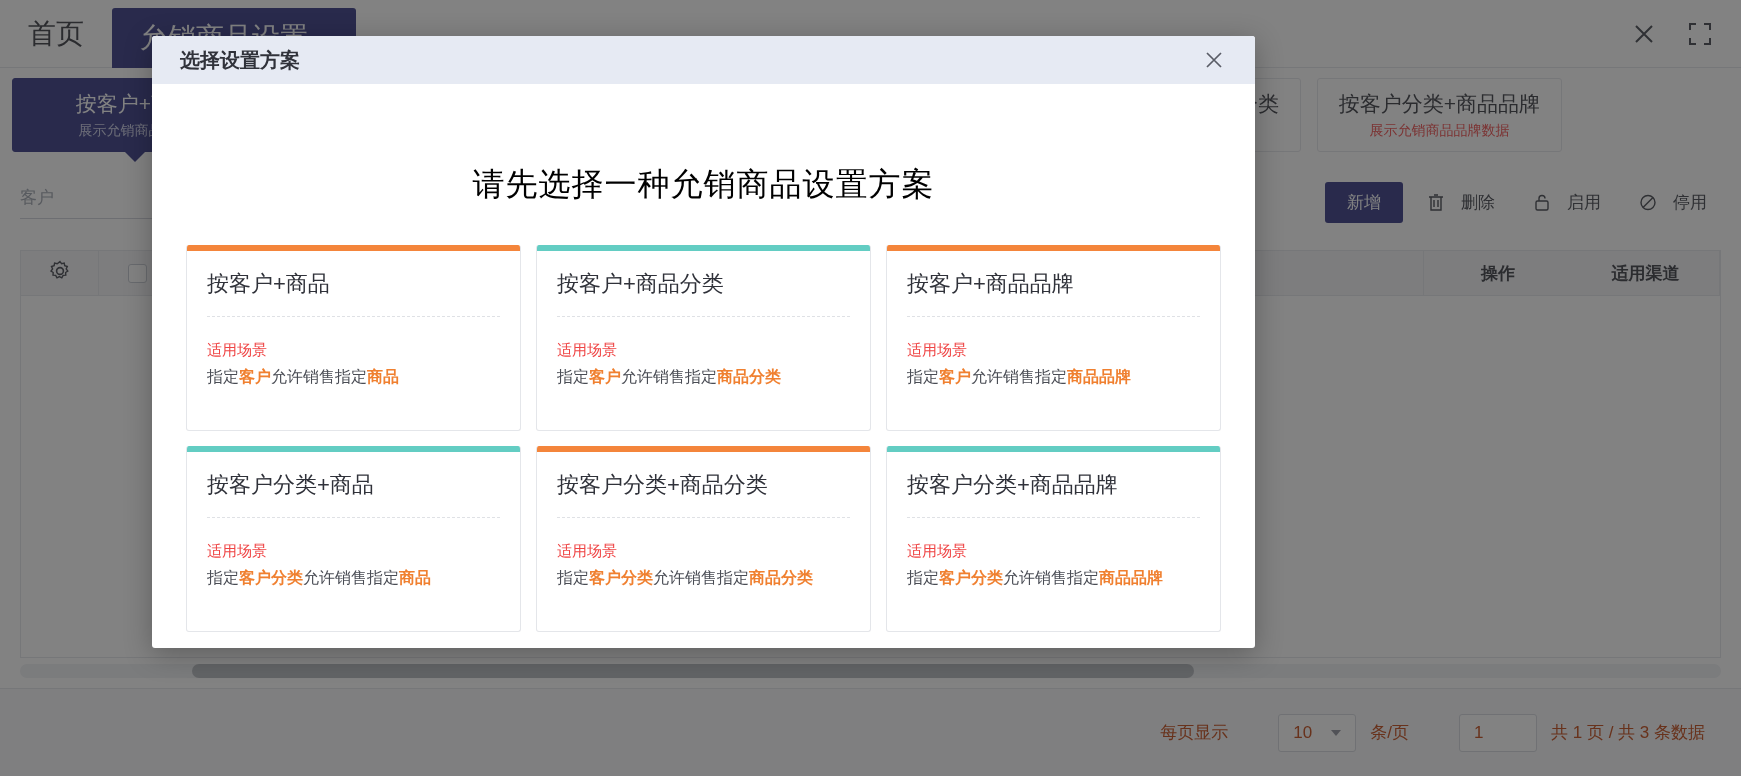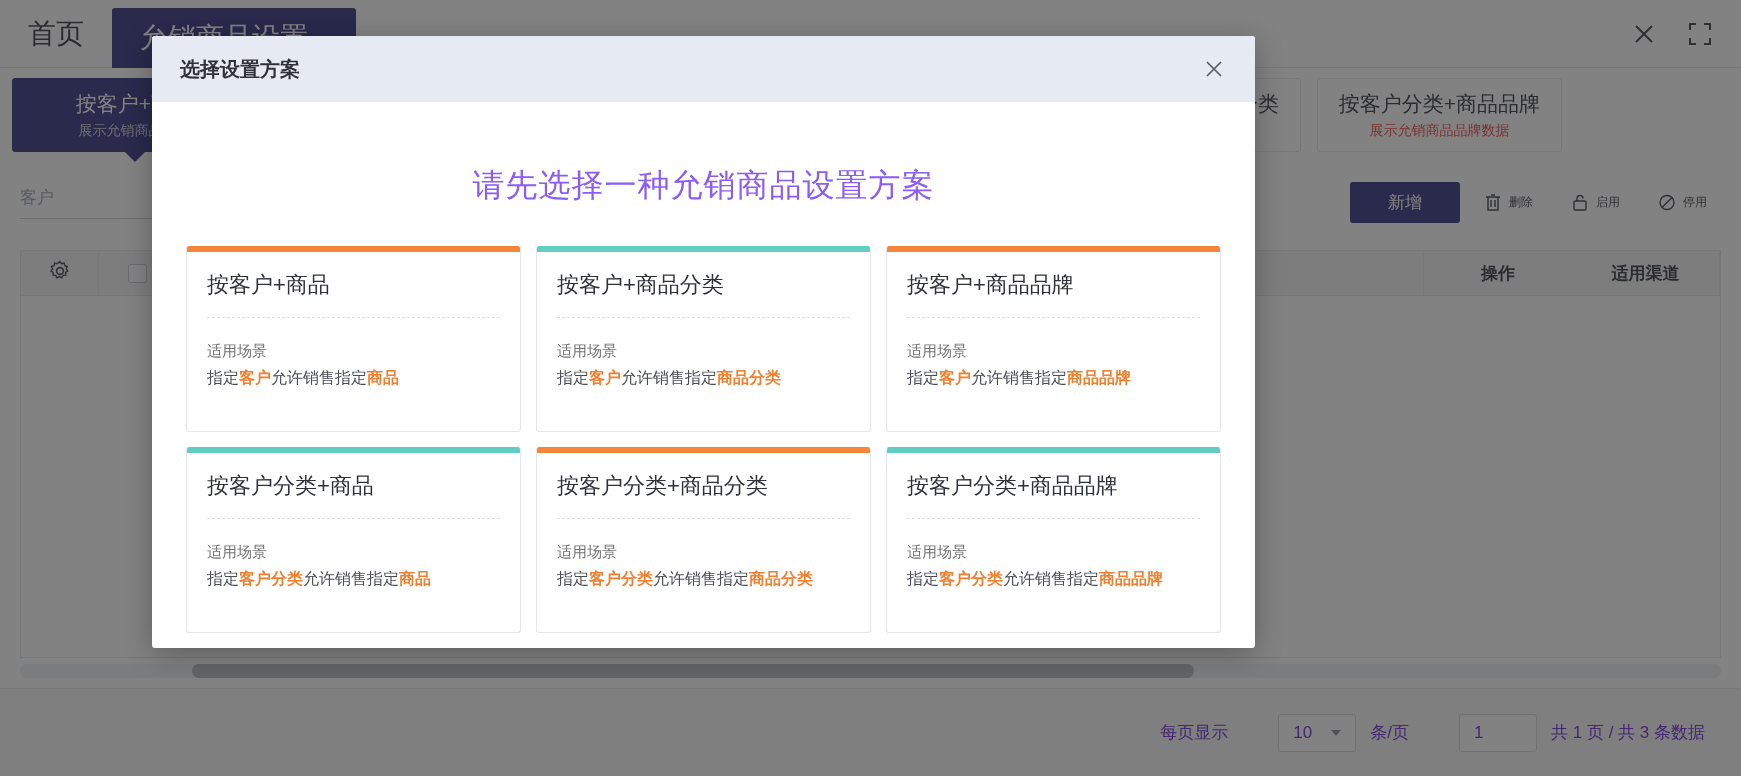--- a/index.html
+++ b/index.html
@@ -76,24 +76,24 @@
   }
   .filter-field {
     width: 250px; border-bottom: 1px solid #ccd0d9;
     font-size: 17px; color: #9aa0ab; padding-bottom: 9px;
   }
   .toolbar {
     margin-left: auto; display: flex; align-items: center; gap: 10px;
   }
   .tb-primary {
     background: #2b2f7e; color: #fff; font-size: 17px;
-    padding: 9px 38px; border-radius: 3px; cursor: pointer;
+    padding: 9px 22px; border-radius: 3px; cursor: pointer;
   }
   .tb-item {
-    display: flex; align-items: center; gap: 7px; font-size: 12px;
+    display: flex; align-items: center; gap: 16px; font-size: 17px;
     color: #3a3d45; padding: 9px 14px; cursor: pointer;
   }
   .tb-item svg { display: block; }
 
   
   .table-head {
     position: absolute; top: 250px; left: 20px; right: 20px; height: 46px;
     background: #f2f3f6; border: 1px solid #e2e4ea;
     display: flex; align-items: stretch; font-size: 17px; color: #30323a;
   }
@@ -118,21 +118,21 @@
     background: #eef0f3; border-radius: 7px;
   }
   .hscroll-thumb {
     position: absolute; left: 172px; top: 0; width: 1002px; height: 14px;
     background: #b4b7bd; border-radius: 7px; cursor: pointer;
   }
   .pager {
     position: absolute; left: 0; right: 0; bottom: 0; height: 88px;
     border-top: 1px solid #e2e4ea; background: #f7f8fa;
     display: flex; align-items: center; justify-content: flex-end;
-    gap: 14px; padding-right: 36px; font-size: 17px; color: #6d28d9;
+    gap: 14px; padding-right: 36px; font-size: 17px; color: #c2410c;
   }
   .pager .box {
     border: 1px solid #d4d7de; border-radius: 3px; background: #fff;
     padding: 8px 14px; min-width: 86px; display: flex;
     align-items: center; justify-content: space-between; gap: 8px;
     cursor: pointer;
     margin-left: 36px;
   }
   .pager .box.small { min-width: 78px; }
   .chev {
@@ -148,50 +148,50 @@
 
   
   .modal {
     position: absolute; z-index: 60;
     left: 152px; top: 36px; width: 1103px; height: 612px;
     background: #ffffff; border-radius: 3px;
     box-shadow: 0 6px 28px rgba(0,0,0,0.28);
     display: flex; flex-direction: column;
   }
   .modal-header {
-    height: 66px; background: #e6eaf3;
+    height: 48px; background: #e6eaf3;
     display: flex; align-items: center; padding: 0 28px;
     border-radius: 3px 3px 0 0;
   }
   .modal-title { font-size: 20px; font-weight: bold; color: #30323a; }
   .modal-close {
     margin-left: auto; cursor: pointer; color: #5a5d66;
     width: 26px; height: 26px; display: flex;
     align-items: center; justify-content: center;
   }
   .modal-body { flex: 1; padding: 0 34px; }
   .modal-heading {
-    text-align: center; font-size: 32px; color: #8b5cf6;
-    padding: 62px 0 38px 0; letter-spacing: 1px;
+    text-align: center; font-size: 32px; color: #000000;
+    padding: 79px 0 38px 0; letter-spacing: 1px;
   }
   .card-grid {
     display: grid; grid-template-columns: repeat(3, 1fr);
     gap: 15px 15px;
   }
   .opt-card {
     background: #ffffff; border: 1px solid #e4e6ea; border-radius: 3px;
     border-top-width: 0; padding: 0; cursor: pointer; height: 186px;
     display: flex; flex-direction: column; overflow: hidden;
   }
   .opt-accent { height: 6px; width: 100%; flex: 0 0 6px; }
   .opt-inner { padding: 18px 20px 0 20px; }
   .opt-title { font-size: 22px; color: #30323a; padding-bottom: 17px; }
   .opt-divider { border-top: 1px dashed #dfe1e5; }
   .opt-scene {
-    font-size: 15px; color: #737373; padding-top: 22px; line-height: 1.5;
+    font-size: 15px; color: #ef4444; padding-top: 22px; line-height: 1.5;
   }
   .opt-desc { font-size: 16px; color: #4a4d55; padding-top: 2px; line-height: 1.6; }
   .hl { color: #f08030; font-weight: bold; }
 </style>
 </head>
 <body>
 
 <div id="root">
 
   <div class="app">

